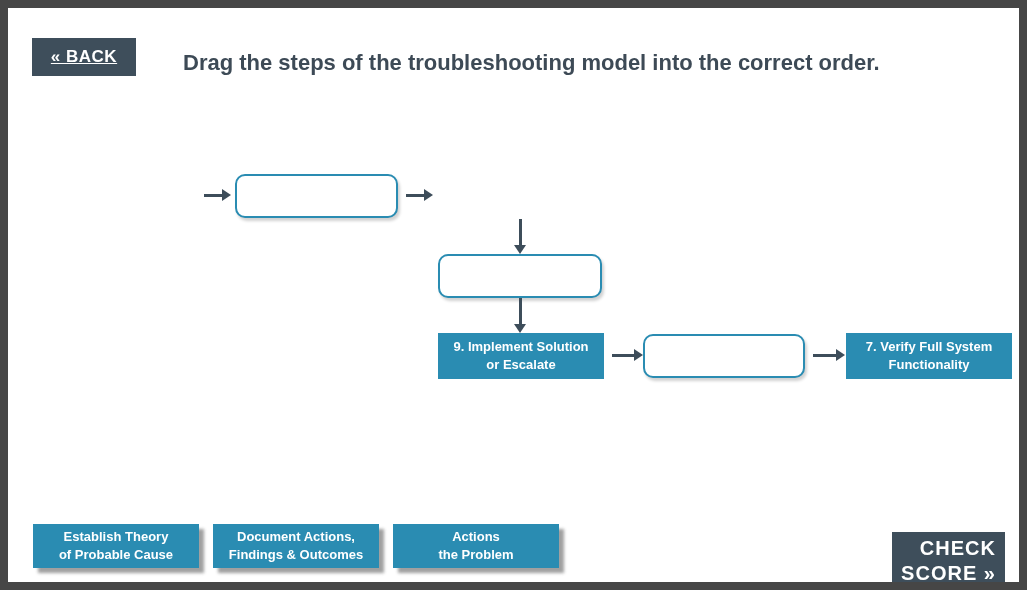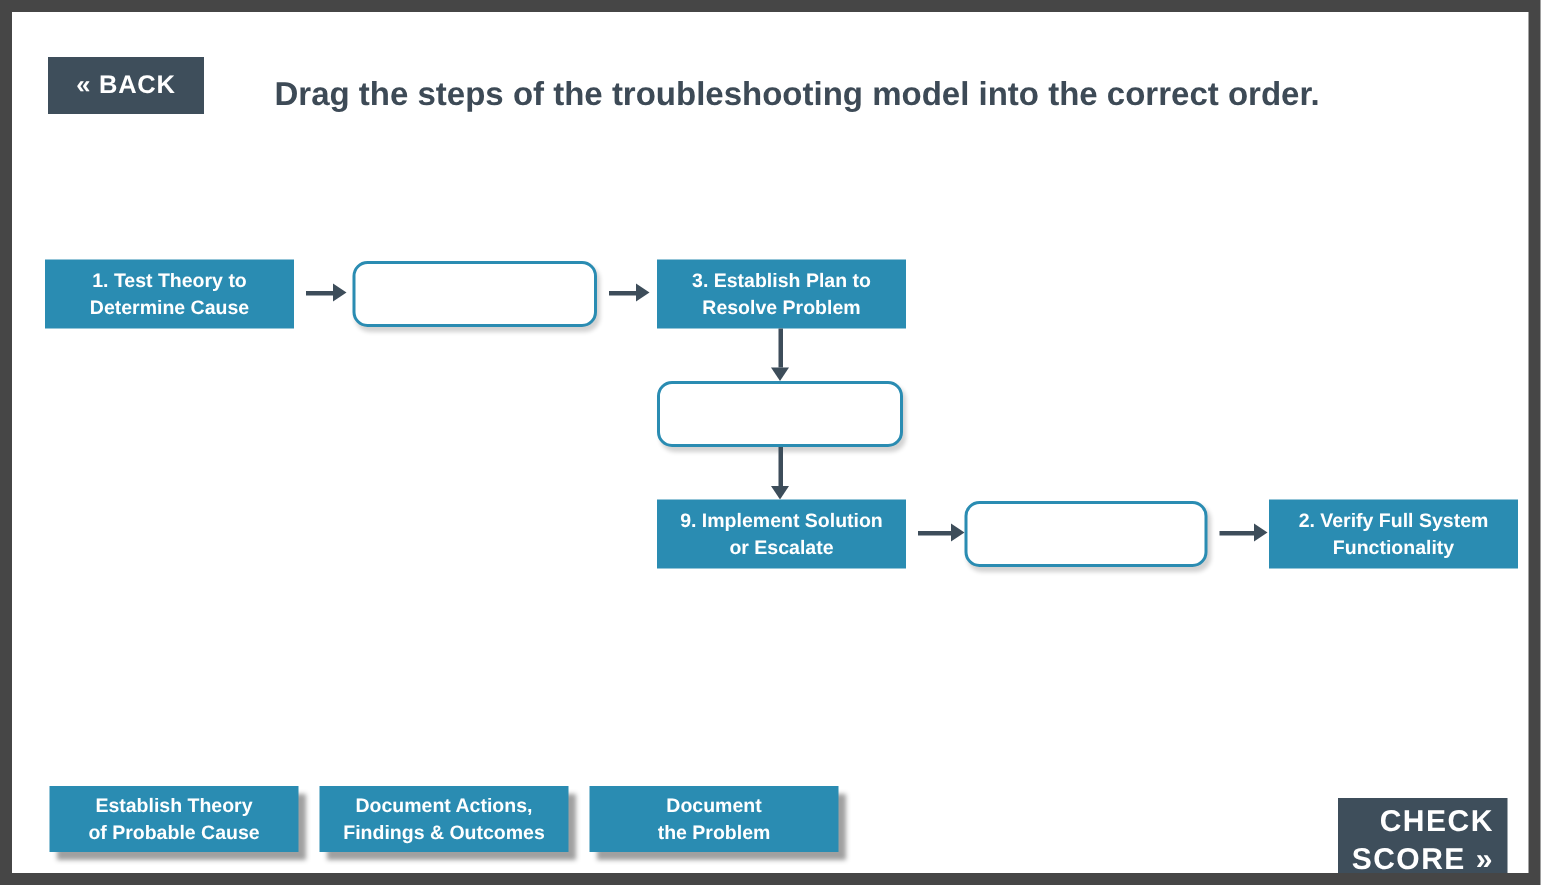--- a/index.html
+++ b/index.html
@@ -2,21 +2,21 @@
 <html><head>
 <meta charset="utf-8">
 <style>
   *{box-sizing:border-box;}
   html,body{margin:0;padding:0;}
   body{font-family:"Liberation Sans",sans-serif;background:#e9e9e9;}
   .stage{position:relative;width:1027px;height:590px;background:#ffffff;border:8px solid #464646;overflow:hidden;}
 
   .btn-slate{position:absolute;background:#3e4e5b;color:#ffffff;border:none;font-weight:bold;
     font-family:"Liberation Sans",sans-serif;cursor:pointer;display:flex;align-items:center;justify-content:center;}
-  .back{left:24px;top:30px;width:104px;height:38px;font-size:17px;letter-spacing:0.5px;}
+  .back{left:24px;top:30px;width:104px;height:38px;font-size:17px;letter-spacing:0.5px;text-decoration:underline;}
   .check{left:884px;top:510px;width:113px;height:57px;font-size:20px;line-height:1.25;
     white-space:pre-line;text-align:right;letter-spacing:1px;margin-top:14px;}
 
   .title{position:absolute;left:175px;top:42px;font-size:22px;color:#3d4a56;font-weight:bold;}
 
   .step,.drag{position:absolute;width:166px;height:46px;background:#2a8cb2;color:#ffffff;
     font-weight:bold;font-size:13px;line-height:1.4;display:flex;align-items:center;justify-content:center;
     text-align:center;white-space:pre-line;}
   .drag{height:44px;box-shadow:5px 5px 3px rgba(45,45,45,0.45);cursor:grab;}
 
@@ -32,55 +32,51 @@
 </style>
 </head>
 <body>
 
 <div class="stage">
 
   <button class="btn-slate back">« BACK</button>
 
   <div class="title">Drag the steps of the troubleshooting model into the correct order.</div>
 
-  <div class="step" style="left:22px;top:165px;">1. Test Theory to
-Determine Cause</div>
 
   <div class="harrow" style="left:196px;top:186px;width:18px;"></div>
 
   <div class="slot" style="left:227px;top:166px;width:163px;"></div>
 
   <div class="harrow" style="left:398px;top:186px;width:18px;"></div>
 
-  <div class="step" style="left:430px;top:165px;">3. Establish Plan to
-Resolve Problem</div>
 
   <div class="varrow" style="left:511px;top:211px;height:26px;"></div>
 
   <div class="slot" style="left:430px;top:246px;"></div>
 
   <div class="varrow" style="left:511px;top:290px;height:26px;"></div>
 
   <div class="step" style="left:430px;top:325px;">9. Implement Solution
 or Escalate</div>
 
   <div class="harrow" style="left:604px;top:346px;width:22px;"></div>
 
   <div class="slot" style="left:635px;top:326px;width:162px;"></div>
 
   <div class="harrow" style="left:805px;top:346px;width:23px;"></div>
 
-  <div class="step" style="left:838px;top:325px;">2. Verify Full System
+  <div class="step" style="left:838px;top:325px;">7. Verify Full System
 Functionality</div>
 
   <div class="drag" style="left:205px;top:516px;">Document Actions,
 Findings &amp; Outcomes</div>
 
   <div class="drag" style="left:25px;top:516px;">Establish Theory
 of Probable Cause</div>
 
-  <div class="drag" style="left:385px;top:516px;">Document
+  <div class="drag" style="left:385px;top:516px;">Actions
 the Problem</div>
 
   <button class="btn-slate check">CHECK
 SCORE »</button>
 
 </div>
 
 </body></html>

